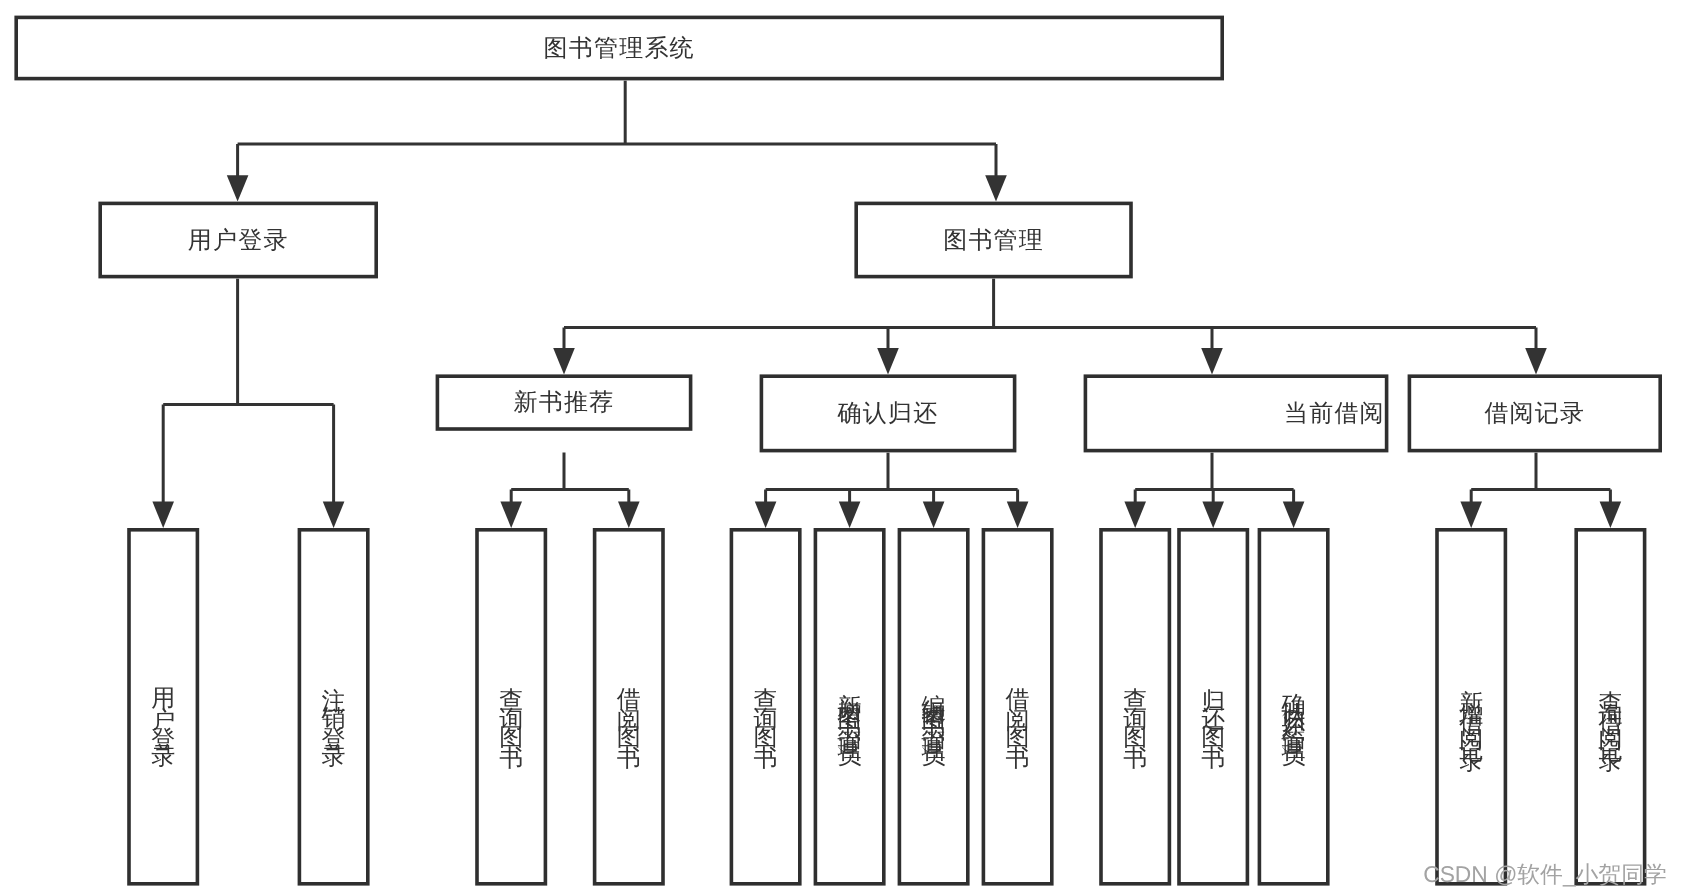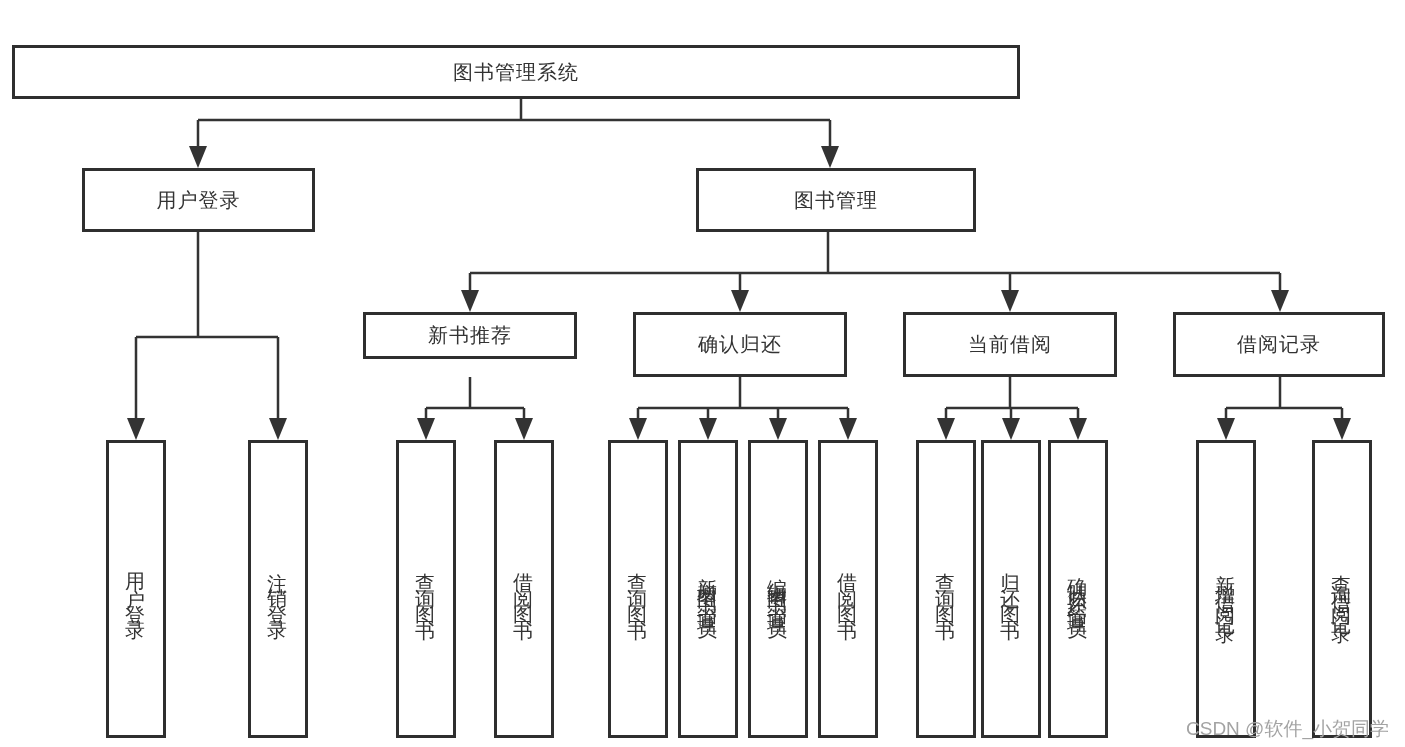--- a/index.html
+++ b/index.html
@@ -109,38 +109,38 @@
       <polygon points="1069,418 1087,418 1078,440" fill="#333333" stroke="none"></polygon>
     </g>
 
     <g>
       <path d="M1280,377 V408 M1226,408 H1342 M1226,408 V420 M1342,408 V420"></path>
       <polygon points="1217,418 1235,418 1226,440" fill="#333333" stroke="none"></polygon>
       <polygon points="1333,418 1351,418 1342,440" fill="#333333" stroke="none"></polygon>
     </g>
   </svg>
 
-  <div class="box" style="left:12px; top:13px; width:1008px; height:54px;margin-top:32px;">
+  <div class="box" style="left:12px; top:13px; width:1008px; height:54px;">
     <span class="hlabel">图书管理系统</span>
   </div>
 
   <div class="box" style="left:82px; top:168px; width:233px; height:64px;">
     <span class="hlabel">用户登录</span>
   </div>
-  <div class="box" style="left:696px; top:168px; width:280px; height:64px;">
+  <div class="box" style="left:712px; top:168px; width:232px; height:64px;">
     <span class="hlabel">图书管理</span>
   </div>
 
   <div class="box" style="left:363px; top:312px; width:214px; height:47px;">
     <span class="hlabel">新书推荐</span>
   </div>
   <div class="box" style="left:633px; top:312px; width:214px; height:65px;">
     <span class="hlabel">确认归还</span>
   </div>
-  <div class="box" style="left:903px; top:312px; width:214px; height:65px;">
+  <div class="box" style="left:903px; top:312px; width:254px; height:65px;justify-content:flex-end;">
     <span class="hlabel">当前借阅</span>
   </div>
   <div class="box" style="left:1173px; top:312px; width:212px; height:65px;">
     <span class="hlabel">借阅记录</span>
   </div>
 
   <div class="box vbox" style="left:106px;">
     <span class="vtext">用户登录</span>
   </div>
   <div class="box vbox" style="left:248px;">

